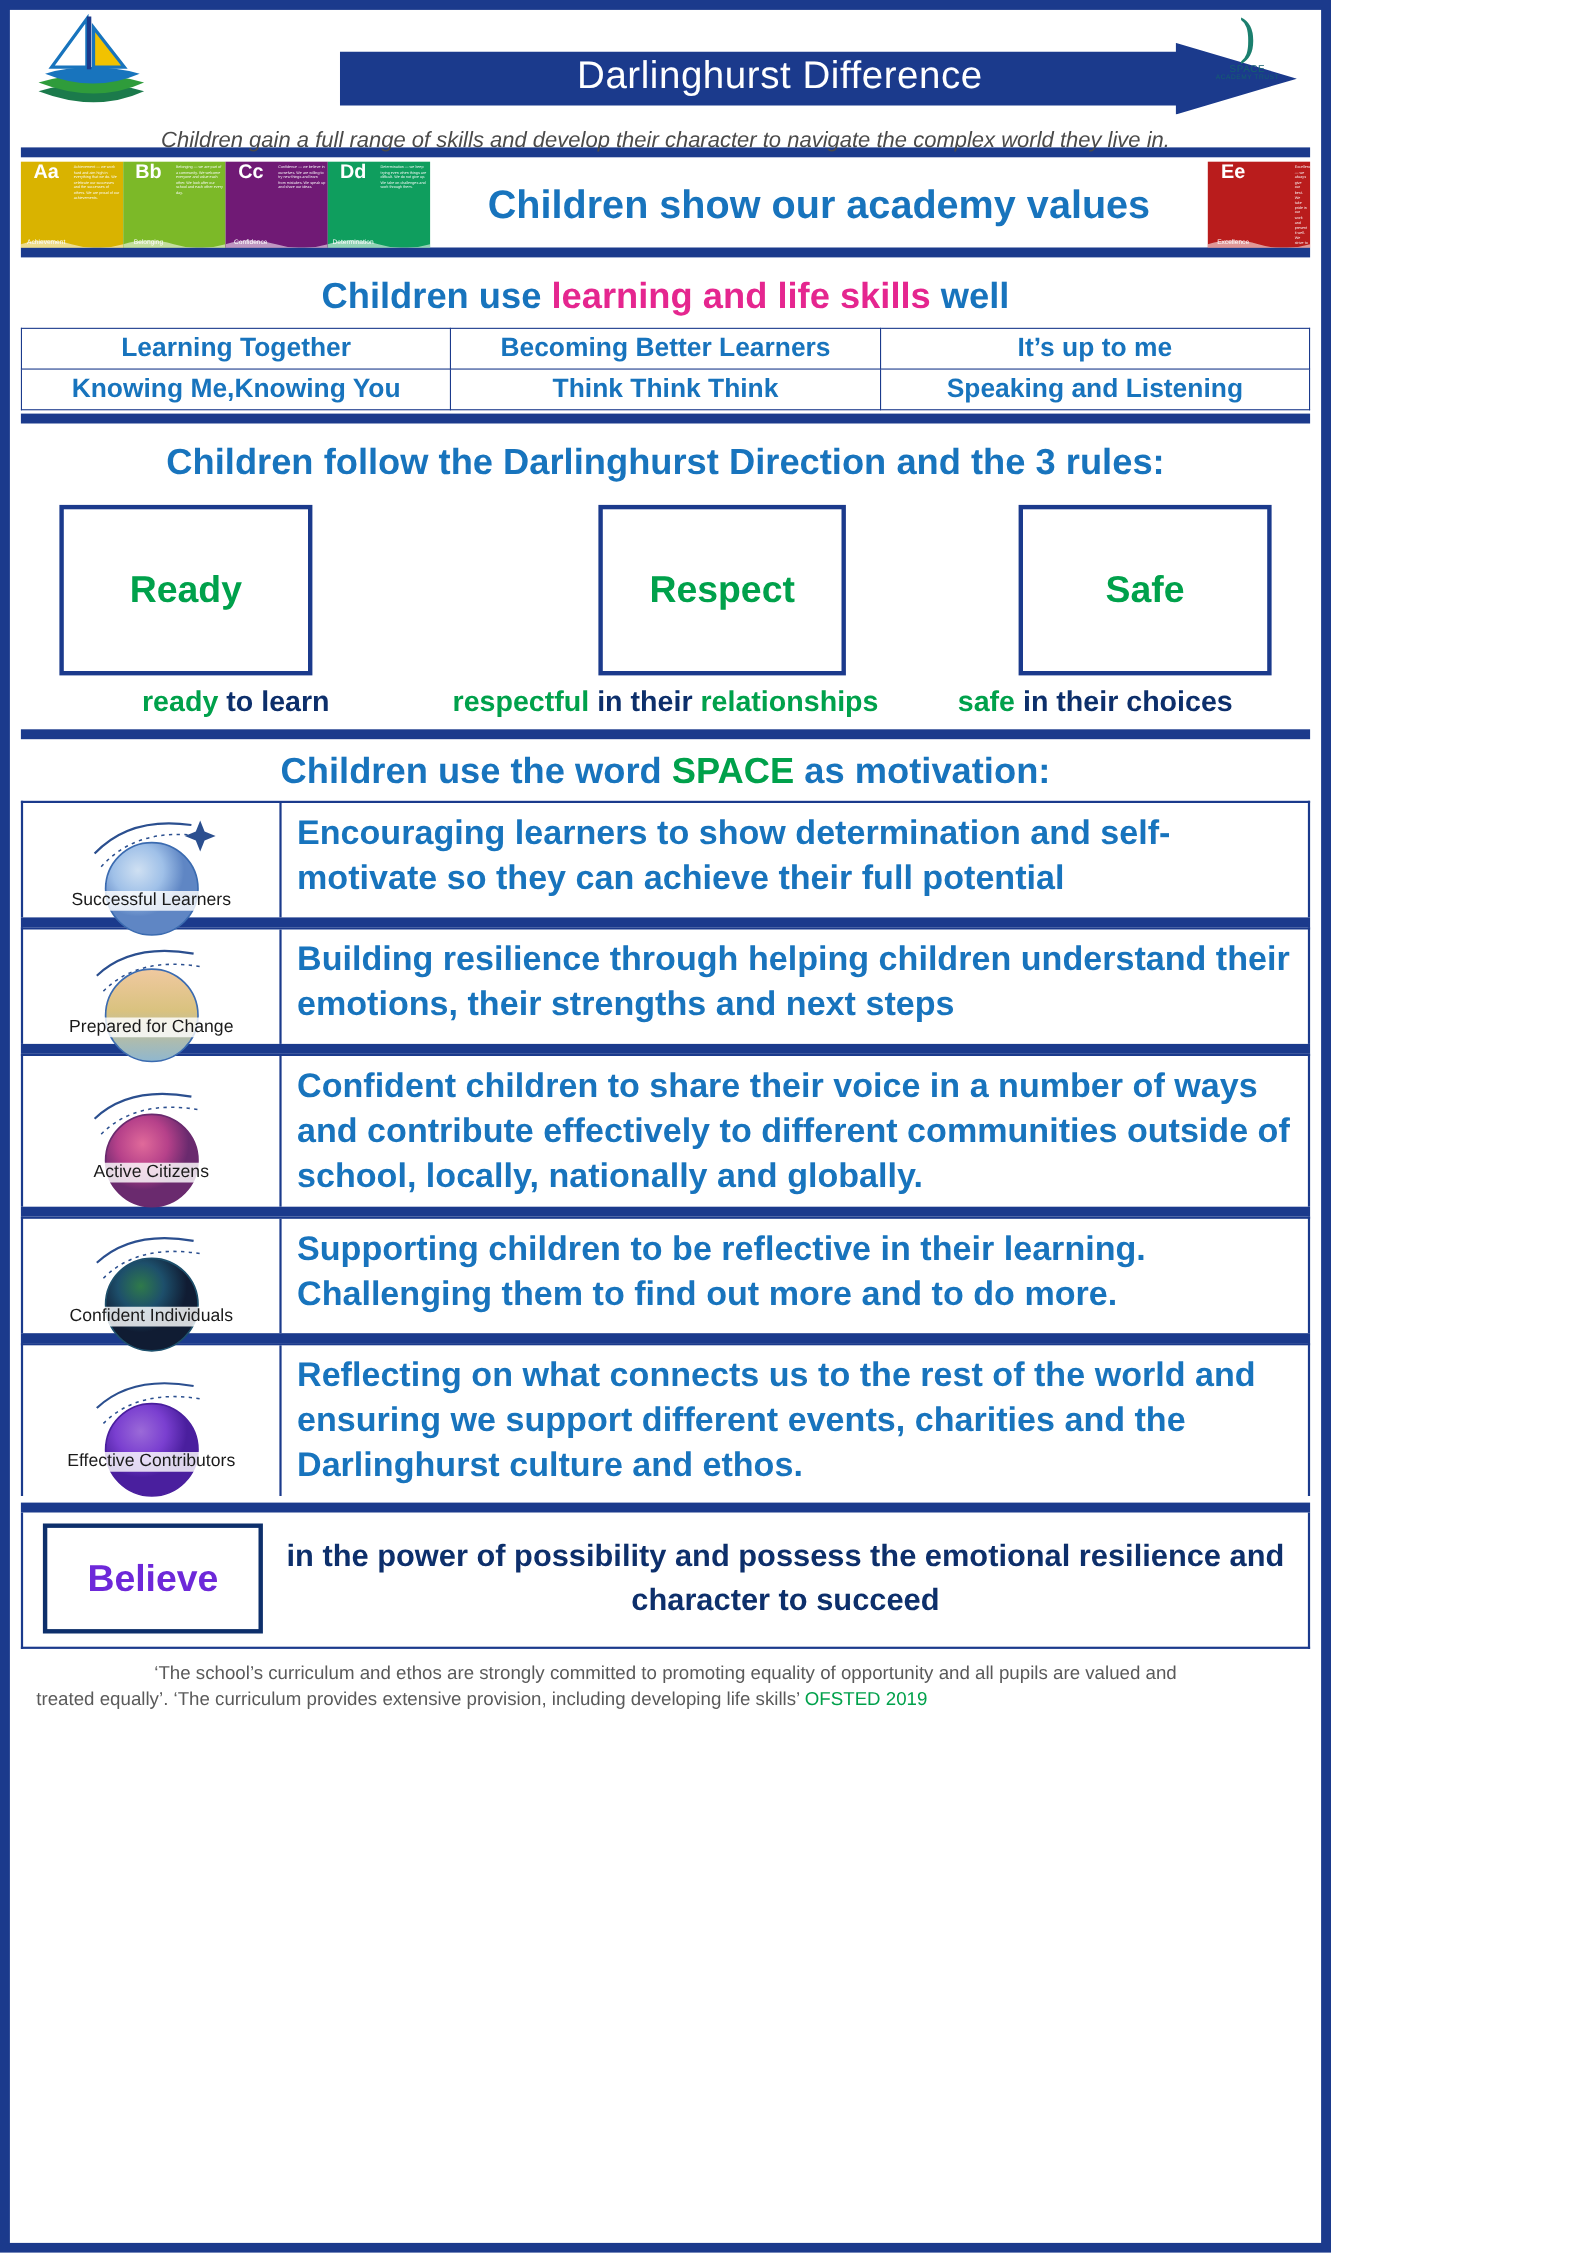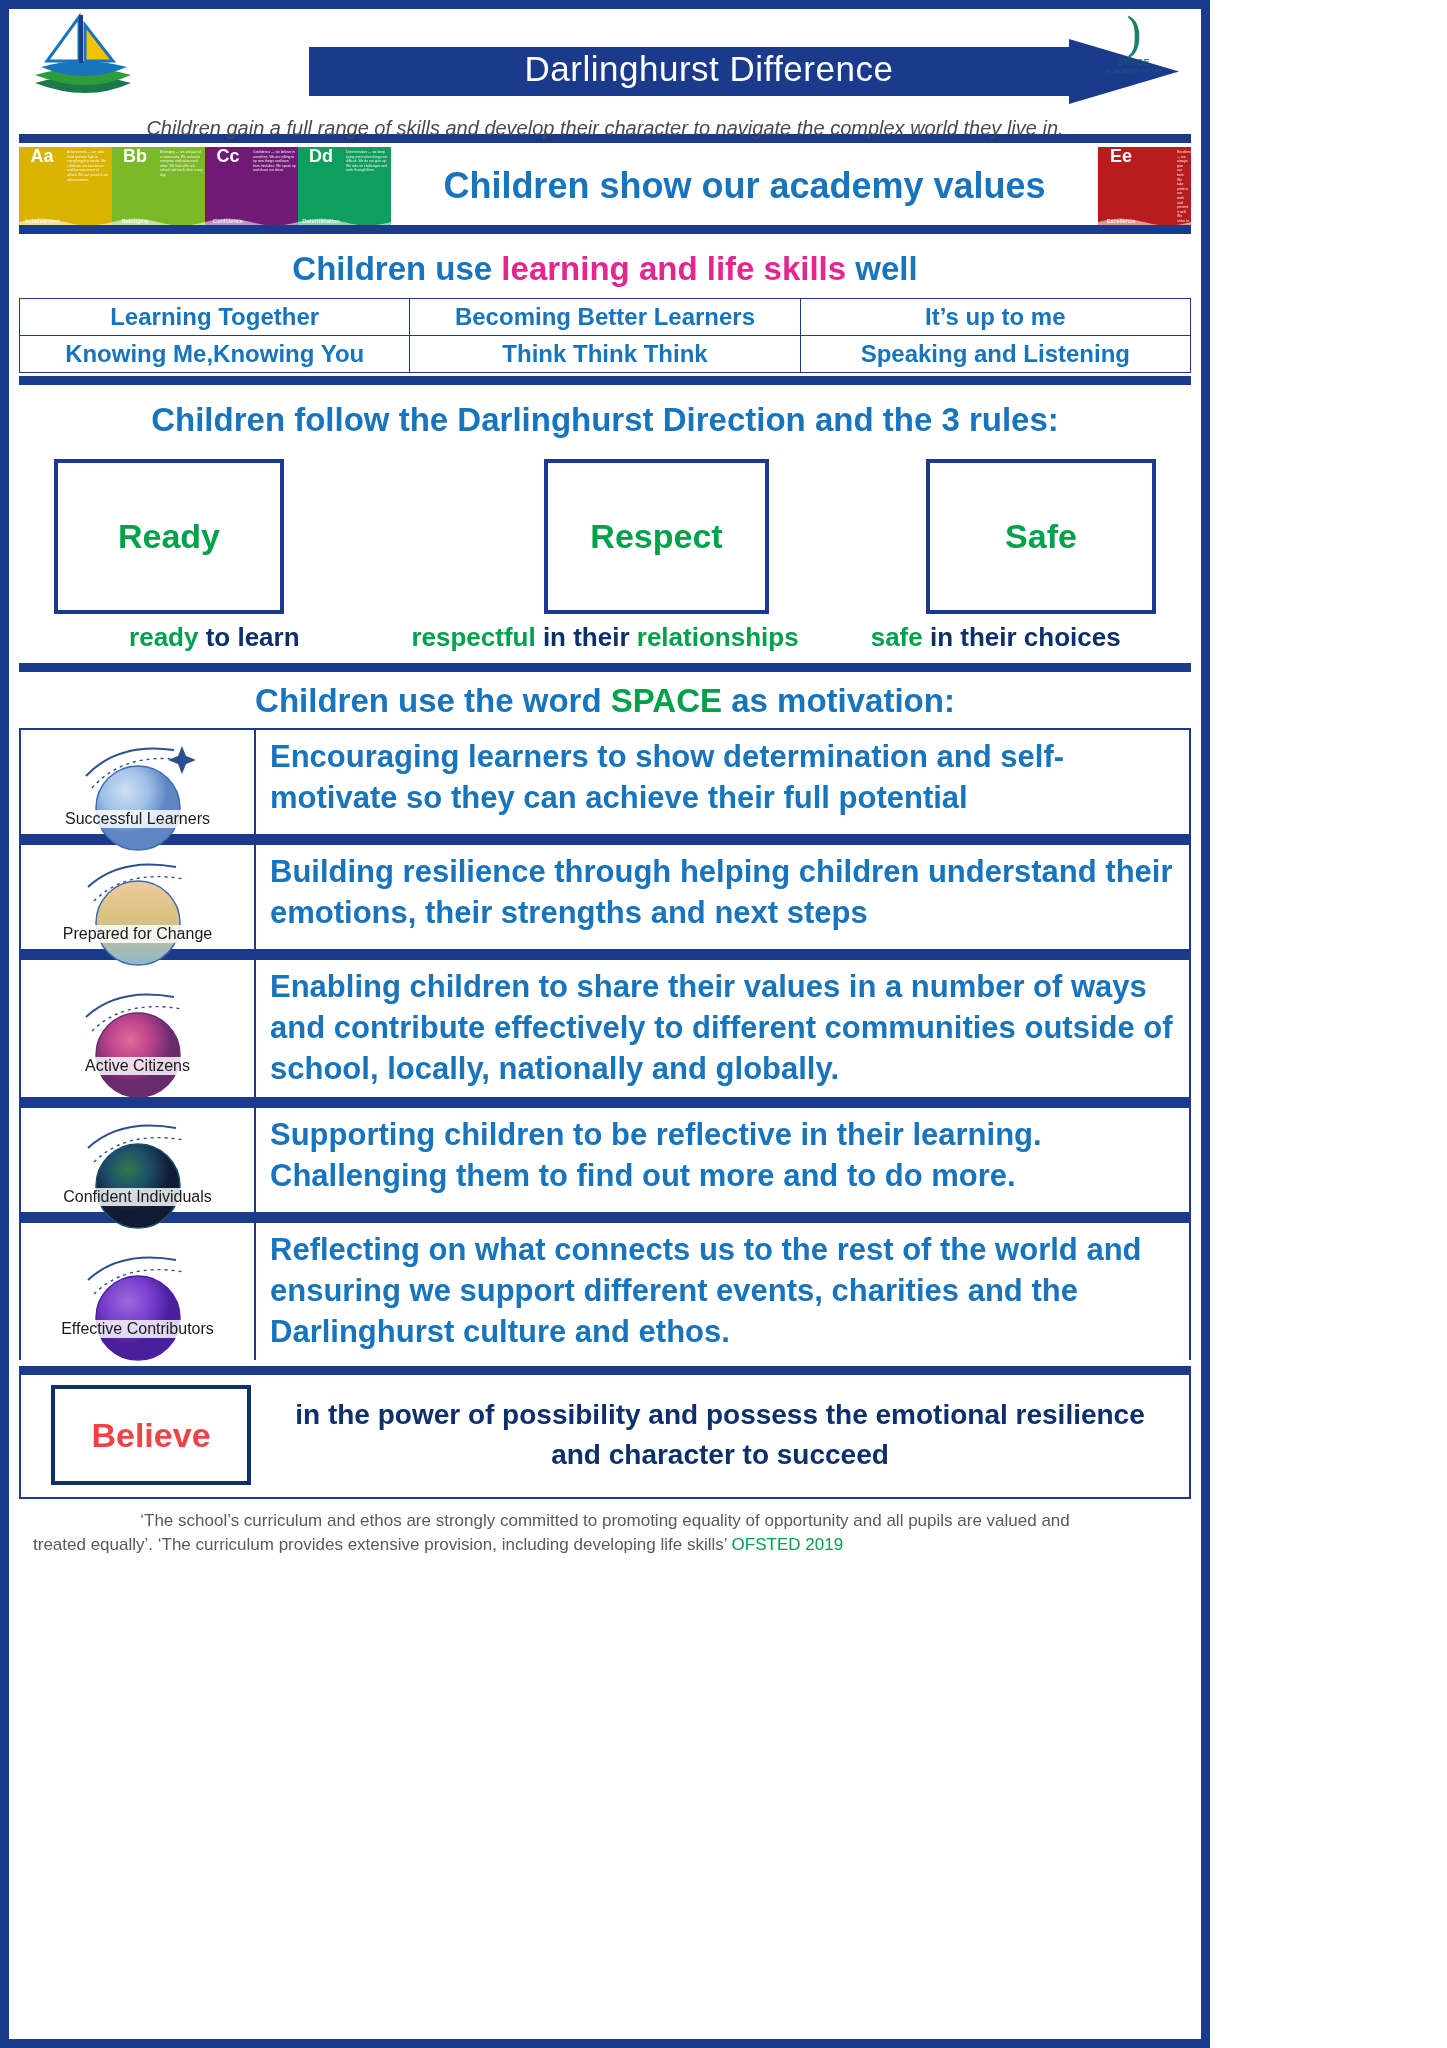--- a/index.html
+++ b/index.html
@@ -279,29 +279,29 @@
   .believe-wrap {
     display: flex;
     align-items: center;
     margin: 0 10px;
     border-left: 2px solid #1b3a8c;
     border-right: 2px solid #1b3a8c;
     border-bottom: 2px solid #1b3a8c;
     padding: 10px 0 12px;
   }
   .believe-box {
-    margin-left: 30px;
+    margin-left: 18px;
     width: 200px;
     height: 100px;
     border: 4px solid #0d2f6b;
     box-sizing: border-box;
     display: flex;
     align-items: center;
     justify-content: center;
-    color: #ef4444;
+    color: #6d28d9;
     font-size: 34px;
     font-weight: bold;
   }
   .believe-text {
     flex: 1;
     text-align: center;
     color: #0d2f6b;
     font-size: 28px;
     font-weight: bold;
     line-height: 40px;
@@ -519,21 +519,21 @@
                 <stop offset="100%" stop-color="#6a2a6e"></stop>
             </radialGradient>
           </defs>
           <path d="M8 34 Q40 4 96 14" fill="none" stroke="#2b4f8f" stroke-width="2"></path>
           <path d="M14 48 Q46 16 104 26" fill="none" stroke="#2b4f8f" stroke-width="1.4" stroke-dasharray="3 4"></path>
           <circle cx="60" cy="72" r="42" fill="url(#g3)" stroke="#6a2a6e" stroke-width="1.5"></circle>
         </svg>
       </div>
       <div class="planet-label">Active Citizens</div>
     </div>
-    <div class="space-text">Enabling children to share their values in a number of ways and contribute effectively to different communities outside of school, locally, nationally and globally.</div>
+    <div class="space-text">Confident children to share their voice in a number of ways and contribute effectively to different communities outside of school, locally, nationally and globally.</div>
   </div>
   <div class="space-sep"></div>
 
   <div class="space-row">
     <div class="space-icon">
       <div class="planet-wrap">
         <svg viewBox="0 0 120 118" width="120" height="118">
           <defs>
             <radialGradient id="g4" cx="38%" cy="30%">
               <stop offset="0%" stop-color="#2f7a4a"></stop>

